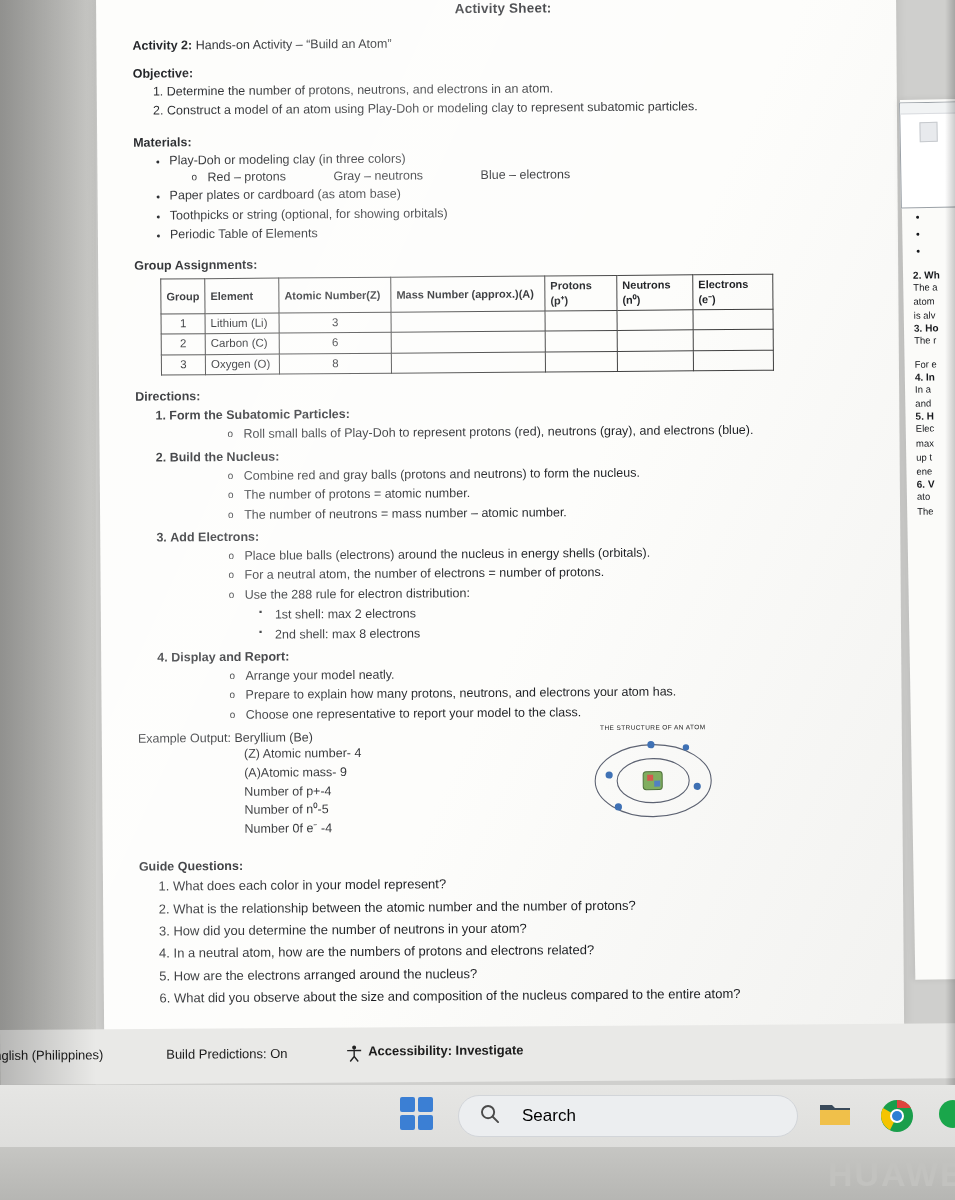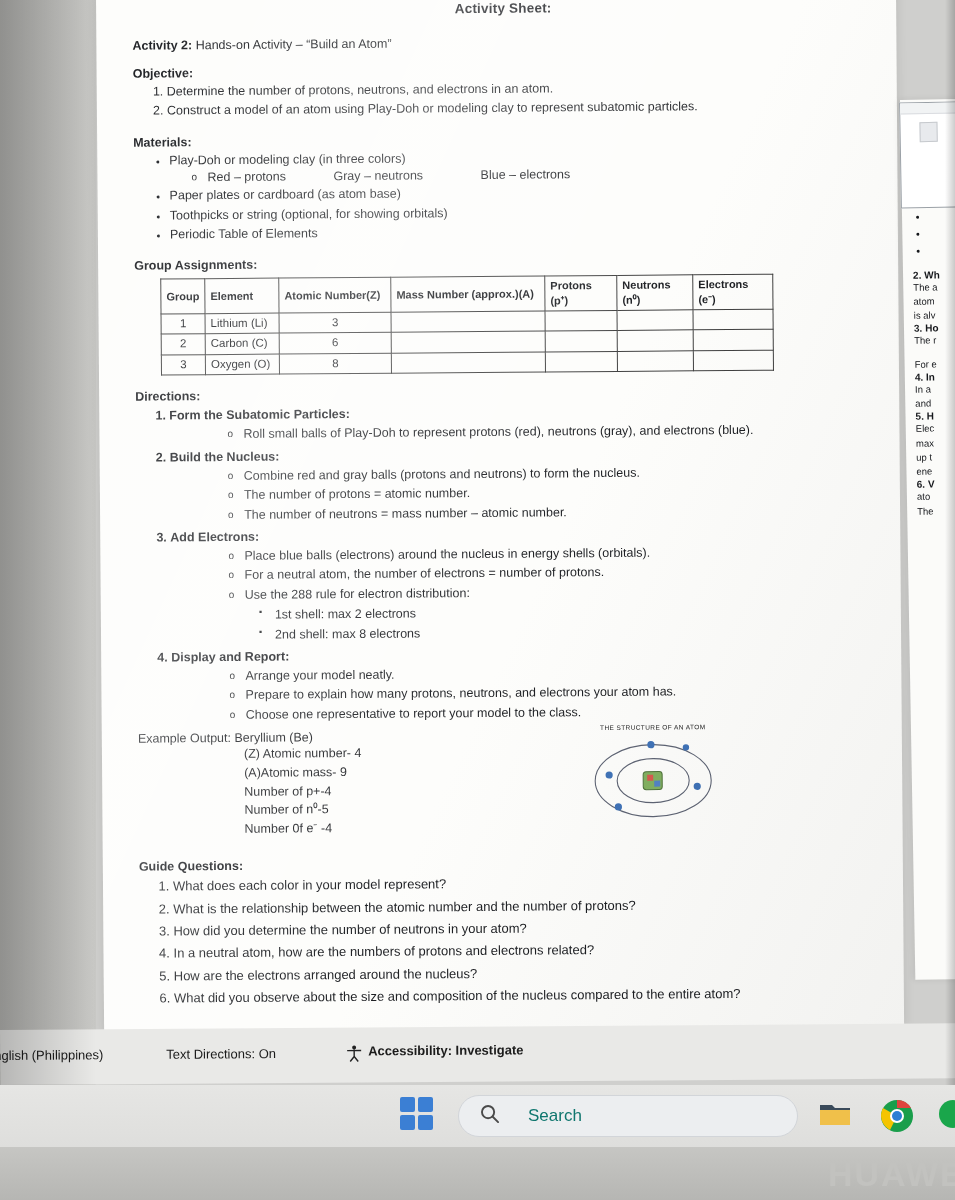--- a/index.html
+++ b/index.html
@@ -158,22 +158,22 @@
     position:absolute; left:0; top:1085px; width:955px; height:62px;
     background: linear-gradient(180deg,#e6e6e4,#dededc);
   }
   .tb-start {
     position:absolute; left:400px; top:12px; width:36px; height:36px;
   }
   .winsq { position:absolute; width:15px; height:15px; background:#3b7fd4; border-radius:2px;}
   .searchpill {
     position:absolute; left:458px; top:10px; width:340px; height:42px;
     background:#eceef0; border:1px solid #d2d5d9; border-radius:21px;
-    display:flex; align-items:center; gap:28px; padding-left:20px;
-    color:#0f766e; font-size:17px;
+    display:flex; align-items:center; gap:22px; padding-left:20px;
+    color:#000000; font-size:17px;
   }
   .tb-icon { position:absolute; top:14px; width:34px; height:34px; }
   #tb-explorer { left:818px; }
   #tb-chrome  { left:880px; }
   #tb-extra   { left:938px; }
 
   
   .bottom {
     position:absolute; left:0; top:1147px; width:955px; height:53px;
     background: linear-gradient(180deg,#c6c6c3,#b6b6b3);
@@ -403,21 +403,21 @@
       <div class="p2t">The</div>
     </div>
 
     <div class="thumb">
       <div class="tbar"></div>
       <div class="tico"></div>
     </div>
 
     <div class="statusbar">
       <div class="sb-item" id="sb-lang">nglish (Philippines)</div>
-      <div class="sb-item" id="sb-pred">Text Directions: On</div>
+      <div class="sb-item" id="sb-pred">Build Predictions: On</div>
       <div class="acc-icon">
         <svg width="20" height="20" viewBox="0 0 20 20">
           <circle cx="10" cy="4" r="2" fill="#222"></circle>
           <path d="M3 7 h14 M10 6 v7 M10 13 l-4 5 M10 13 l4 5" stroke="#222" stroke-width="1.4" fill="none"></path>
         </svg>
       </div>
       <div class="sb-item" id="sb-acc">Accessibility: Investigate</div>
     </div>
 
     <div class="shadow-strip"></div>

